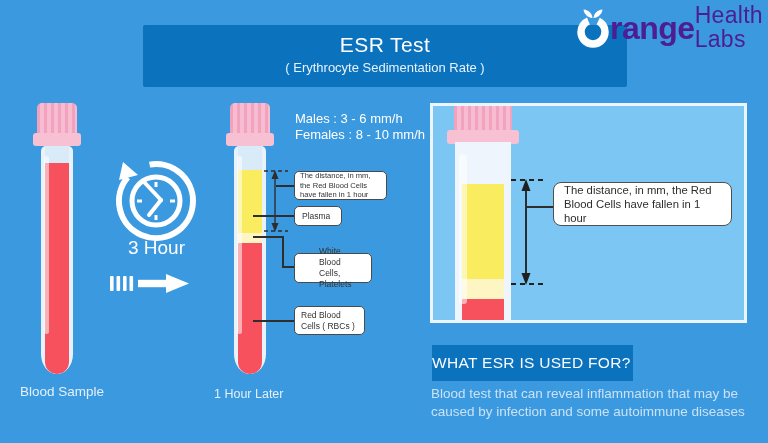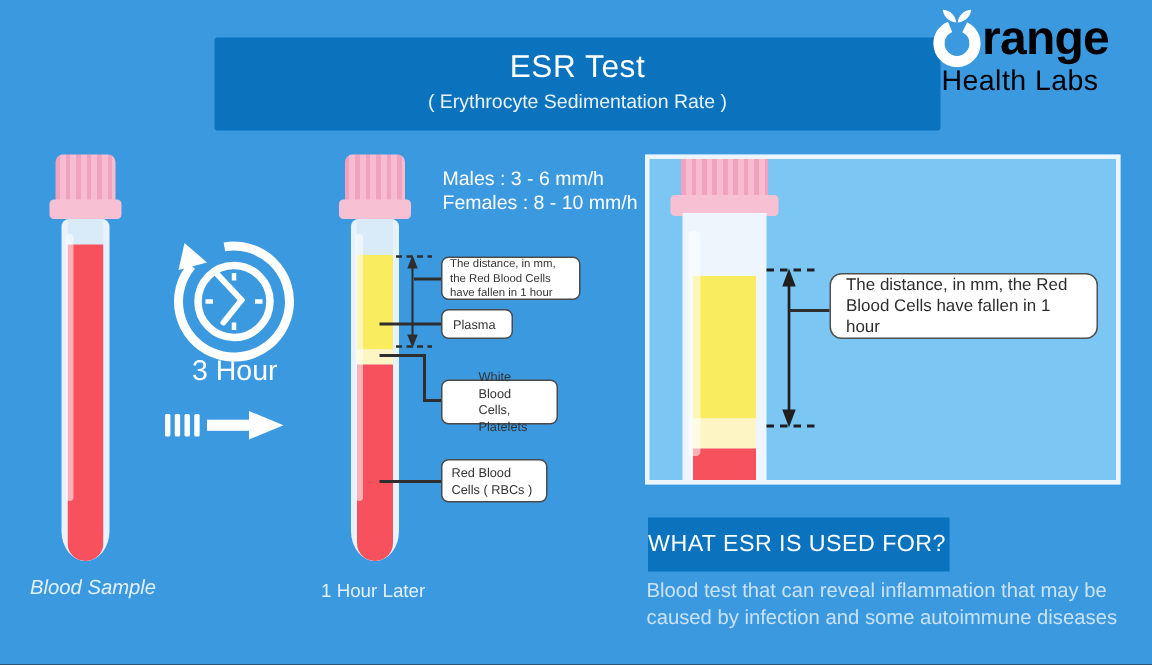--- a/index.html
+++ b/index.html
@@ -12,23 +12,23 @@
 
   
   .header-box {
     left:143px; top:25px; width:484px; height:62px;
     background:#0B72BE; border-radius:2px; color:#fff; text-align:center;
   }
   .header-title { margin-top:8px; font-size:21px; letter-spacing:.4px; color:#ffffff; }
   .header-sub   { margin-top:3px; font-size:13px; color:#E8F3FC; }
 
   
-  .logo { right:0; top:5px; width:176px; color:#000000; display:flex; flex-direction:column; align-items:center; }
+  .logo { right:16px; top:5px; width:176px; color:#4c1d95; display:flex; flex-direction:row; align-items:center; }
   .logo-row1 { display:flex; align-items:center; font-weight:700; font-size:32px; letter-spacing:-.5px; line-height:40px; }
-  .logo-row2 { font-size:19px; font-weight:400; letter-spacing:.3px; line-height:24px; margin-top:-2px; }
+  .logo-row2 { font-size:23px; font-weight:400; letter-spacing:.3px; line-height:24px; margin-top:-2px; }
 
   
   .cap-rib {
     background:repeating-linear-gradient(90deg,#F1A2BE 0px,#F1A2BE 3px,#F8BCD0 3px,#F8BCD0 7px);
     border-radius:5px 5px 2px 2px;
   }
   .cap-flange { background:#F8C0D3; border-radius:3px; }
   .tube {
     background:#E9F2FB; overflow:hidden;
     border-radius:5px 5px 16px 16px / 5px 5px 20px 20px;
@@ -103,21 +103,21 @@
 
   <div class="abs cap-rib" style="left:37px; top:103px; width:40px; height:34px;"></div>
   <div class="abs cap-flange" style="left:33px; top:133px; width:48px; height:13px;"></div>
   <div class="abs tube" style="left:41px; top:146px; width:32px; height:228px;">
     <div class="tube-inner">
       <div class="layer lay-clear" style="height:17px;"></div>
       <div class="layer lay-red" style="height:211px;"></div>
     </div>
     <div class="shine"></div>
   </div>
-  <div class="abs tube-label" style="left:20px; top:384px;font-style:italic;">Blood Sample</div>
+  <div class="abs tube-label" style="left:20px; top:384px;">Blood Sample</div>
 
   <svg class="abs" style="left:110px; top:154px;" width="92" height="92" viewBox="0 0 92 92">
     <path d="M 39.6 10.6 A 37 37 0 1 1 17.7 23.2" fill="none" stroke="#fff" stroke-width="6"></path>
     <polygon points="13,8 9,26 28,21" fill="#fff"></polygon>
     <circle cx="46" cy="47" r="24" fill="none" stroke="#fff" stroke-width="5"></circle>
     <line x1="46" y1="28" x2="46" y2="33" stroke="#fff" stroke-width="3"></line>
     <line x1="46" y1="61" x2="46" y2="66" stroke="#fff" stroke-width="3"></line>
     <line x1="27" y1="47" x2="32" y2="47" stroke="#fff" stroke-width="3"></line>
     <line x1="60" y1="47" x2="65" y2="47" stroke="#fff" stroke-width="3"></line>
     <line x1="51" y1="46" x2="35" y2="29" stroke="#fff" stroke-width="4" stroke-linecap="round"></line>

